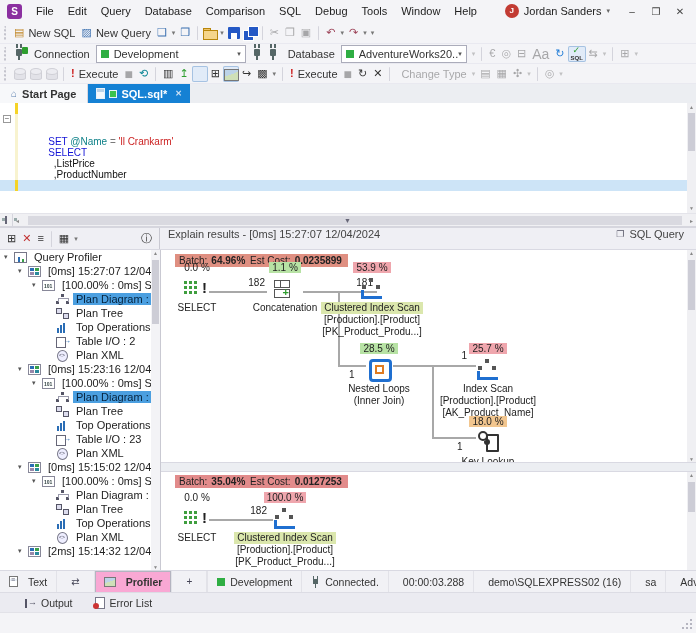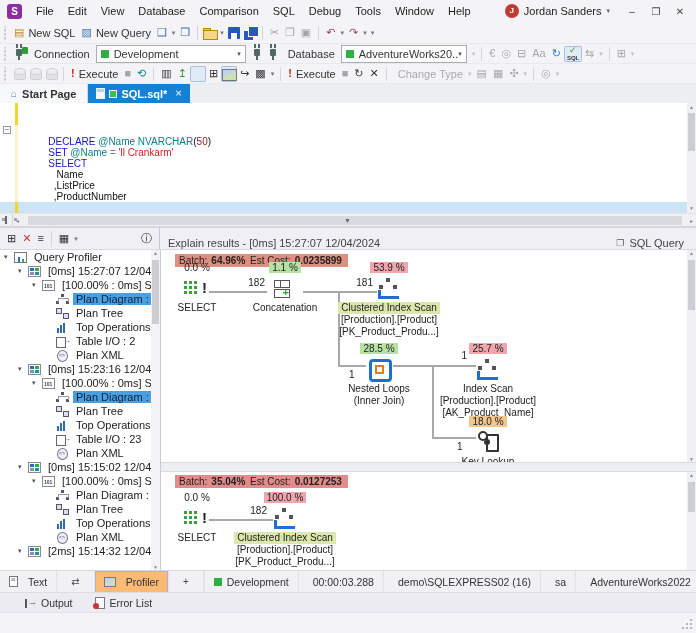--- a/index.html
+++ b/index.html
@@ -22,21 +22,21 @@
   .tbi .tbt{margin-left:4px;font-size:11px}
   .tbt:empty,.tbg:empty{display:none}
   .tbi.car{padding:0 2px}.tbi.car .tbg{font-size:7px;color:#777}
   .tbi.sep{width:1px;height:14px;background:#d4d4dc;margin:0 4px;padding:0}
   .tbi.grip{width:3px;height:14px;border-left:2px dotted #c3c3cd;padding:0;margin:0 4px 0 2px}
   .tbi.dis{opacity:.4}
   .tbi.on{background:#e1ebf8;box-shadow:inset 0 0 0 1px #a6c2e2}
   .amb .tbg{color:#c28a2c}.blu .tbg{color:#3a6fb0}.blu2 .tbg{color:#1d7ad6}
   .red2 .tbg{color:#9c4257}.tea .tbg{color:#0e8796}.grn .tbg{color:#2e9e2e}
   .excl .tbg{color:#cc2222;font-weight:700}.redx .tbg{color:#c23333}
-  .sm .tbg{font-size:11px}
+  .sm .tbg{font-size:14px}
   .cmb{display:none}
   .tbi.combo{padding:0}
   .tbi.combo .cmb{display:flex;align-items:center;background:#fff;border:1px solid #abacba;height:18px;width:150px;padding:0 4px;margin:0 3px}
   .tbi.combo.wide .cmb{width:126px}
   .cmb .dot{width:8px;height:8px;background:#2fae43;margin-right:5px;flex:none}
   .cmb .cval{flex:1;font-size:11px;overflow:hidden;white-space:nowrap}
   .cmb .ccar{font-size:7px;color:#555}
   
   .ic{display:inline-block;position:relative;width:16px;height:16px;flex:none}
   .ic-folder::before{content:"";position:absolute;left:1px;top:3px;width:6px;height:3px;background:#f0c36a;border:1px solid #b8860b;border-bottom:none}
@@ -86,21 +86,21 @@
   .harr{position:absolute;top:3px}
   .harr.l{left:16px}.harr.r{right:3px}
   .ehthumb{position:absolute;left:28px;top:2px;right:14px;height:9px;background:#d9d9e0}
   .collapse-chev{position:absolute;left:50%;top:3px;margin-left:-4px;font-size:7px;color:#667;z-index:2}
   .vsplit{height:2px;background:#d6d6de}
   
   .pheader{display:flex;height:22px;background:#efeff4;border-bottom:1px solid #d9d9e2;font-size:11px;color:#444}
   .lphead{width:160px;display:flex;align-items:center;padding:0 4px;border-right:1px solid #c9c9d2;font-size:10px}
   .lphead .tbi{height:16px}
   .tbi.push{margin-left:auto}
-  .rphead{flex:1;display:flex;align-items:flex-end;padding:0 8px}
+  .rphead{flex:1;display:flex;align-items:flex-start;padding:0 8px}
   .rphead .rtitle{flex:1;white-space:nowrap}
   .rphead .rmode{display:flex;align-items:center;gap:5px;padding-right:4px;white-space:nowrap}
   .rmode .micon{font-size:9px;color:#556}
   
   .lpanel{position:absolute;left:0;top:250px;width:160px;height:320px;background:#fff;overflow:hidden;font-size:11px}
   .titem{display:flex;align-items:center;height:14px;white-space:nowrap;color:#222}
   .titem.d0{padding-left:4px}.titem.d1{padding-left:18px}.titem.d2{padding-left:32px}.titem.d3{padding-left:46px}
   .exp{width:10px;font-size:7px;color:#555;flex:none}
   .ti{width:13px;height:11px;position:relative;display:inline-block;flex:none;margin-right:4px}
   .tlabel{padding:0 3px}
@@ -132,21 +132,21 @@
   .batch b{margin:0 2px}
   .batch span{margin-right:2px}
   .node{position:absolute;width:130px;display:flex;flex-direction:column;align-items:center;text-align:center}
   .pct{line-height:11px;padding:0 3px;margin-bottom:4px;color:#222}
   .pg{background:#b7e2a4}.pr{background:#efa6ad}.po{background:#f2c68f}
   .icn{position:relative;width:30px;height:22px;margin-bottom:3px}
   .ttl{line-height:12px;padding:0 3px}
   .ttl.hl{background:#dbe7ad}
   .sub{line-height:12px}
   .sub:empty{display:none}
-  .n-sel{left:-29px;top:12px}.n-concat{left:59px;top:12px}.n-cis{left:163px;top:12px}
+  .n-sel{left:-29px;top:12px}.n-concat{left:59px;top:12px}.n-cis{left:146px;top:12px}
   .n-loops{left:153px;top:93px}.n-iscan{left:262px;top:93px}.n-key{left:262px;top:166px}
   .n-sel2{left:-29px;top:20px}.n-cis2{left:59px;top:20px}
   .e{position:absolute;background:#a8a8a8}
   .l1{left:48px;top:41px;width:58px;height:2px}.l2{left:142px;top:41px;width:74px;height:2px}
   .l3{left:177px;top:41px;width:2px;height:76px}.l4{left:177px;top:115px;width:28px;height:2px}
   .l5{left:232px;top:115px;width:83px;height:2px}.l6{left:271px;top:115px;width:2px;height:74px}
   .l7{left:271px;top:187px;width:44px;height:2px}.l8{left:48px;top:47px;width:64px;height:2px}
   .el{position:absolute;font-size:10px;color:#222}
   .el1{left:64px;top:27px;width:40px;text-align:right}
   .el2{left:172px;top:27px;width:40px;text-align:right}
@@ -164,21 +164,21 @@
   .i-loops::after{content:"";position:absolute;left:11px;top:7px;width:5px;height:5px;border:2px solid #e07b20}
   .i-key::before{content:"";position:absolute;left:13px;top:3px;width:9px;height:14px;border:2px solid #333;border-radius:1px}
   .i-key::after{content:"";position:absolute;left:5px;top:0;width:6px;height:6px;border:2px solid #333;border-radius:50%;box-shadow:4px 6px 0 -2px #333}
   .pvscroll{position:absolute;left:687px;width:9px;background:#f0f0f3;font-size:5px;color:#888;text-align:center}
   .pv1{top:250px;height:212px}.pv2{top:472px;height:98px}
   .pvscroll .thumb{position:absolute;left:1px;top:10px;width:7px;height:50px;background:#cdcdd6}
   
   .statusbar{position:absolute;left:0;top:570px;width:696px;height:22px;background:#f1f1f5;border-top:1px solid #d9d9e2;display:flex;align-items:center;font-size:10.5px;color:#333}
   .stab{display:flex;align-items:center;gap:5px;padding:0 9px;height:22px;border-right:1px solid #e2e2e8;white-space:nowrap}
   .stab .g2{font-size:10px;color:#445}
-  .stab.active{background:#fdba74;box-shadow:inset 0 0 0 1px #b4b4c0;font-weight:normal}
+  .stab.active{background:#f9a8d4;box-shadow:inset 0 0 0 1px #b4b4c0;font-weight:bold}
   .ic-doc2{width:9px;height:11px;border:1px solid #777;background:linear-gradient(#fff 0 2px,#e8eef6 2px 4px,#fff 4px);position:relative;flex:none}
   .ic-doc2::after{content:"≡";position:absolute;left:1px;top:-1px;font-size:7px;color:#667}
   .ic-img2{width:12px;height:10px;border:1px solid #777;background:linear-gradient(160deg,#bcd3e8 0 45%,#cfe0b8 45%);flex:none}
   .sgroup{margin-left:auto;display:flex;align-items:center;height:22px}
   .sseg{display:flex;align-items:center;gap:5px;padding:0 9px;height:22px;border-left:1px solid #e2e2e8;white-space:nowrap}
   .sdot{width:8px;height:8px;background:#2fae43;flex:none}
   .sdot:empty{display:inline-block}
   .splug{position:relative;width:9px;height:12px;flex:none}
   .splug::before{content:"";position:absolute;left:2px;top:3px;width:5px;height:5px;background:#566}
   .splug::after{content:"";position:absolute;left:4px;top:8px;width:1px;height:4px;background:#566;box-shadow:-2px -8px 0 0 #566,2px -8px 0 0 #566}
@@ -196,21 +196,21 @@
 </style>
 </head>
 <body>
 
 <div id="win">
 
   <div class="titlebar">
     <div class="appicon">S</div>
     <div class="mi">File</div>
       <div class="mi">Edit</div>
-      <div class="mi">View</div>
+      <div class="mi">Query</div>
       <div class="mi">Database</div>
       <div class="mi">Comparison</div>
       <div class="mi">SQL</div>
       <div class="mi">Debug</div>
       <div class="mi">Tools</div>
       <div class="mi">Window</div>
       <div class="mi">Help</div>
     <div class="spacer"></div>
     <div class="avatar">J</div>
     <div class="username">Jordan Sanders</div>
@@ -570,39 +570,29 @@
     </div>
     <div class="tab-sql">
       <span class="ic-doc3"></span>
       <span class="greensq"></span>
       <span>SQL.sql*</span>
       <span class="tabclose">✕</span>
     </div>
   </div>
 
   <div class="editor">
-    <div class="cl by">
-        <span class="bar"></span>
-        
-        <span class=" k">DECLARE </span><span class=" v">@Name</span><span class=" p"> </span><span class=" v">NVARCHAR</span><span class=" p">(</span><span class=" n">50</span><span class=" p">)</span>
-      </div>
       <div class="cl by">
         <span class="bar"></span>
         
         <span class=" k">SET </span><span class=" v">@Name</span><span class=" p"> </span><span class=" o">=</span><span class=" p"> </span><span class=" s">'ll Crankarm'</span>
       </div>
       <div class="cl bp fold">
         <span class="bar"></span>
         <span class="foldbox"></span>
         <span class=" k">SELECT</span>
-      </div>
-      <div class="cl bp">
-        <span class="bar"></span>
-        
-        <span class=" p">   Name</span>
       </div>
       <div class="cl bp">
         <span class="bar"></span>
         
         <span class=" p">  ,ListPrice</span>
       </div>
       <div class="cl bp">
         <span class="bar"></span>
         
         <span class=" p">  ,ProductNumber</span>
@@ -912,20 +902,24 @@
         <span class="sic2"></span>
         <span class="g2">+</span>
         <span></span>
       </div>
     <div class="sgroup">
       <div class="sseg">
           <span class=" sdot"></span>
           <span>Development</span>
         </div>
         <div class="sseg">
+          <span class=" splug"></span>
+          <span>Connected.</span>
+        </div>
+        <div class="sseg">
           <span></span>
           <span>00:00:03.288</span>
         </div>
         <div class="sseg">
           <span></span>
           <span>demo\SQLEXPRESS02 (16)</span>
         </div>
         <div class="sseg">
           <span></span>
           <span>sa</span>

